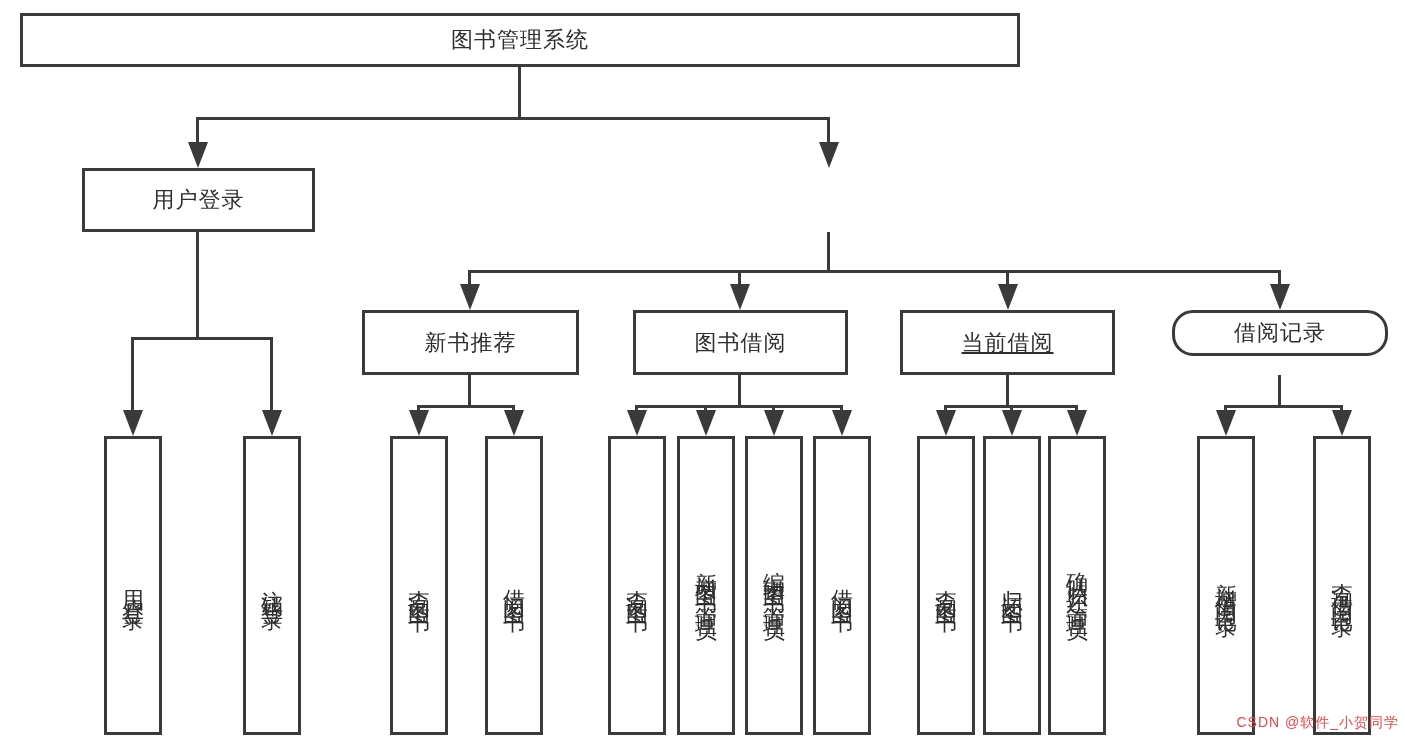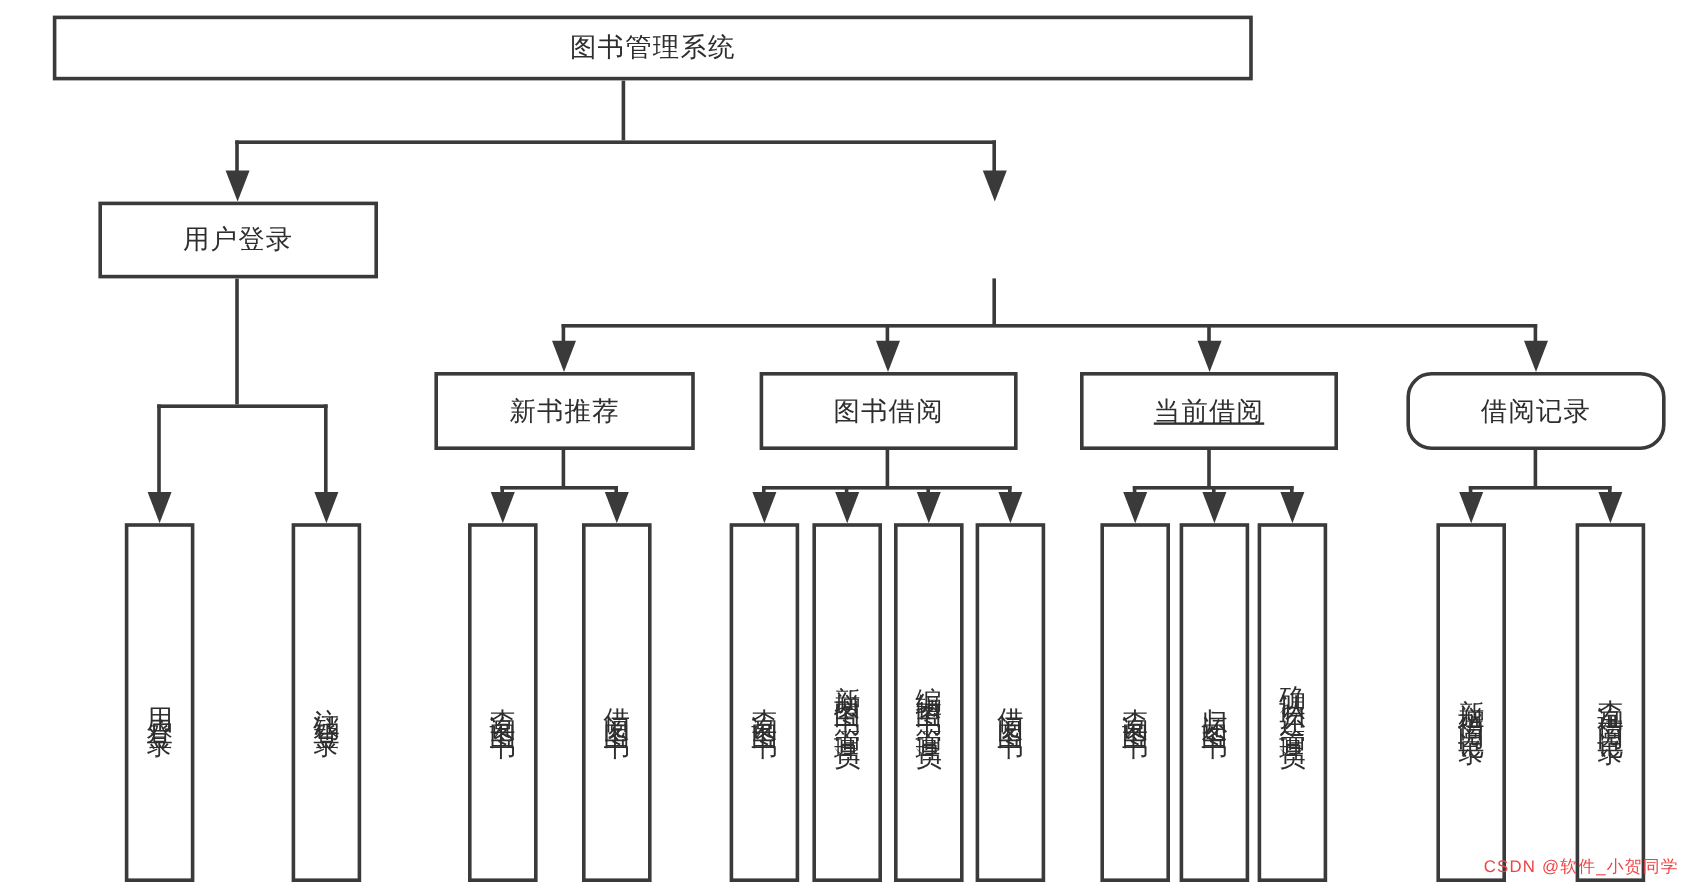--- a/index.html
+++ b/index.html
@@ -64,21 +64,21 @@
     color: #ef4444;
     z-index: 3;
     letter-spacing: 1px;
   }
 </style>
 </head>
 <body>
 
 <div class="canvas">
 
-  <div class="hbox" style="left:20px; top:13px; width:1000px; height:54px;margin-left:24px;">
+  <div class="hbox" style="left:20px; top:13px; width:1000px; height:54px;">
     <span>图书管理系统</span>
   </div>
 
   <div class="vline" style="left:518px; top:67px; height:50px;"></div>
   <div class="hline" style="left:196px; top:117px; width:634px;"></div>
   <div class="vline" style="left:196px; top:117px; height:27px;"></div>
   <div class="vline" style="left:827px; top:117px; height:27px;"></div>
   <div class="arrow" style="left:188px; top:142px;"></div>
   <div class="arrow" style="left:819px; top:142px;"></div>
 
@@ -106,21 +106,21 @@
 
   <div class="hbox" style="left:633px; top:310px; width:215px; height:65px;">
     <span>图书借阅</span>
   </div>
   <div class="hbox" style="left:362px; top:310px; width:217px; height:65px;">
     <span>新书推荐</span>
   </div>
   <div class="hbox" style="left:900px; top:310px; width:215px; height:65px;text-decoration:underline;">
     <span>当前借阅</span>
   </div>
-  <div class="hbox" style="left:1172px; top:310px; width:216px; height:65px;border-radius:21px;">
+  <div class="hbox" style="left:1172px; top:310px; width:216px; height:46px;border-radius:21px;">
     <span>借阅记录</span>
   </div>
 
   <div class="vline" style="left:468px; top:375px; height:30px;"></div>
   <div class="vline" style="left:738px; top:375px; height:30px;"></div>
   <div class="vline" style="left:1006px; top:375px; height:30px;"></div>
   <div class="vline" style="left:1278px; top:375px; height:30px;"></div>
 
   <div class="hline" style="left:417px; top:405px; width:98px;"></div>
   <div class="hline" style="left:635px; top:405px; width:208px;"></div>

